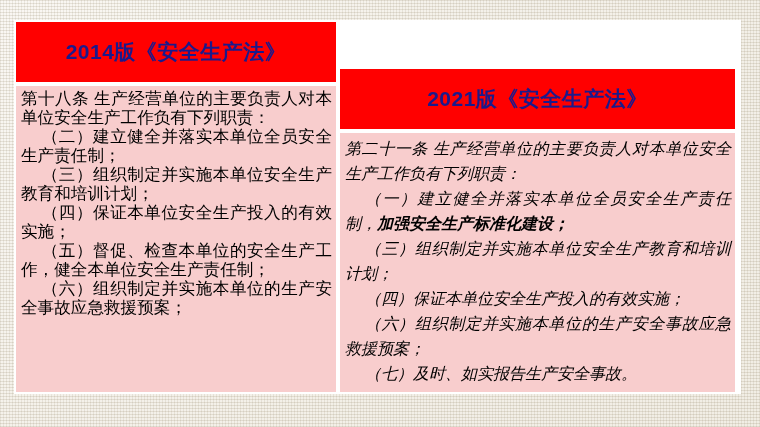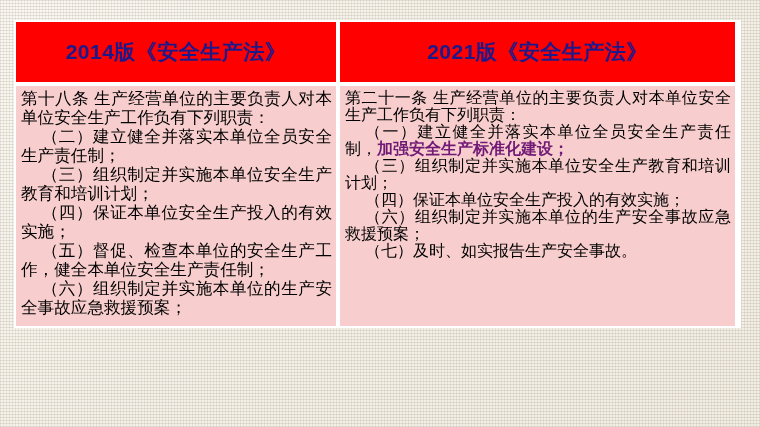--- a/index.html
+++ b/index.html
@@ -32,36 +32,36 @@
         rgba(255,255,255,0.20) 1px,
         rgba(255,255,255,0.20) 3px),
       linear-gradient(135deg, #f6f3ec 0%, #eee9de 40%, #e9e3d5 100%);
   }
 
   #comparison-table {
     position: absolute;
     left: 14px;
     top: 20px;
     width: 727px;
-    height: 308px;
+    height: 374px;
     display: flex;
     gap: 4px;
     background: #ffffff;
     padding: 2px;
     box-sizing: border-box;
   }
 
   .table-column {
     display: flex;
     flex-direction: column;
     gap: 4px;
     box-sizing: border-box;
   }
   .col-left  { width: 320px; }
-  .col-right { width: 395px; }
+  .col-right { width: 395px; margin-top: 47px; }
 
   .column-header {
     background: #FF0000;
     height: 60px;
     min-height: 60px;
     display: flex;
     align-items: center;
     justify-content: center;
     box-sizing: border-box;
   }
@@ -86,25 +86,26 @@
     margin: 0;
     text-align: justify;
     text-justify: inter-ideograph;
   }
   .col-left .body-para {
     font-size: 16.6px;
     line-height: 19px;
   }
   .col-right .body-para {
     font-size: 16.0px;
-    line-height: 17px;
+    line-height: 25px;
+    font-style: italic;
   }
   .indent { text-indent: 1.25em; }
   .hl {
-    color: #701a75;
+    color: #000000;
     font-weight: bold;
   }
 </style>
 </head>
 <body>
 
 <div id="slide-bg"></div>
 
 <div id="comparison-table">
 

